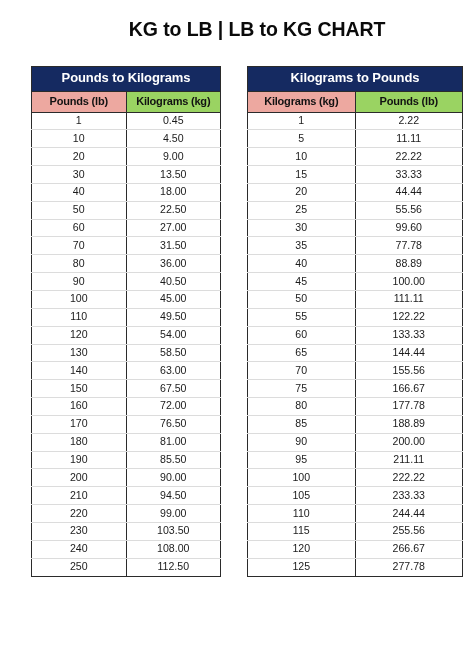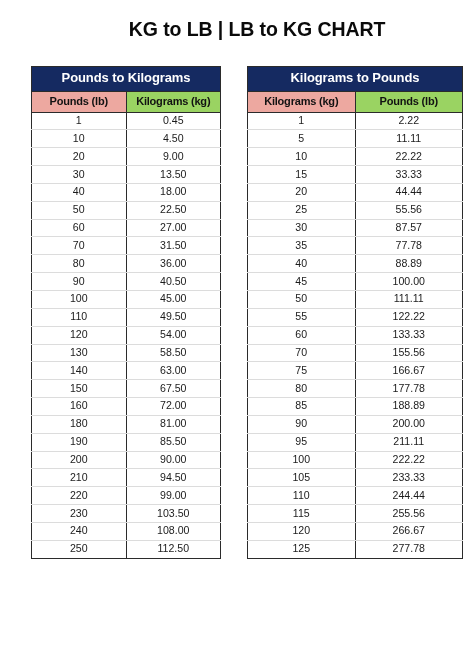--- a/index.html
+++ b/index.html
@@ -185,20 +185,24 @@
         </tr>
         <tr>
           <td class="left-cell">150</td>
           <td class="right-cell">67.50</td>
         </tr>
         <tr>
           <td class="left-cell">160</td>
           <td class="right-cell">72.00</td>
         </tr>
         <tr>
+          <td class="left-cell">170</td>
+          <td class="right-cell">76.50</td>
+        </tr>
+        <tr>
           <td class="left-cell">180</td>
           <td class="right-cell">81.00</td>
         </tr>
         <tr>
           <td class="left-cell">190</td>
           <td class="right-cell">85.50</td>
         </tr>
         <tr>
           <td class="left-cell">200</td>
           <td class="right-cell">90.00</td>
@@ -260,21 +264,21 @@
         <tr>
           <td class="left-cell">20</td>
           <td class="right-cell">44.44</td>
         </tr>
         <tr>
           <td class="left-cell">25</td>
           <td class="right-cell">55.56</td>
         </tr>
         <tr>
           <td class="left-cell">30</td>
-          <td class="right-cell">87.57</td>
+          <td class="right-cell">99.60</td>
         </tr>
         <tr>
           <td class="left-cell">35</td>
           <td class="right-cell">77.78</td>
         </tr>
         <tr>
           <td class="left-cell">40</td>
           <td class="right-cell">88.89</td>
         </tr>
         <tr>
@@ -287,20 +291,24 @@
         </tr>
         <tr>
           <td class="left-cell">55</td>
           <td class="right-cell">122.22</td>
         </tr>
         <tr>
           <td class="left-cell">60</td>
           <td class="right-cell">133.33</td>
         </tr>
         <tr>
+          <td class="left-cell">65</td>
+          <td class="right-cell">144.44</td>
+        </tr>
+        <tr>
           <td class="left-cell">70</td>
           <td class="right-cell">155.56</td>
         </tr>
         <tr>
           <td class="left-cell">75</td>
           <td class="right-cell">166.67</td>
         </tr>
         <tr>
           <td class="left-cell">80</td>
           <td class="right-cell">177.78</td>

